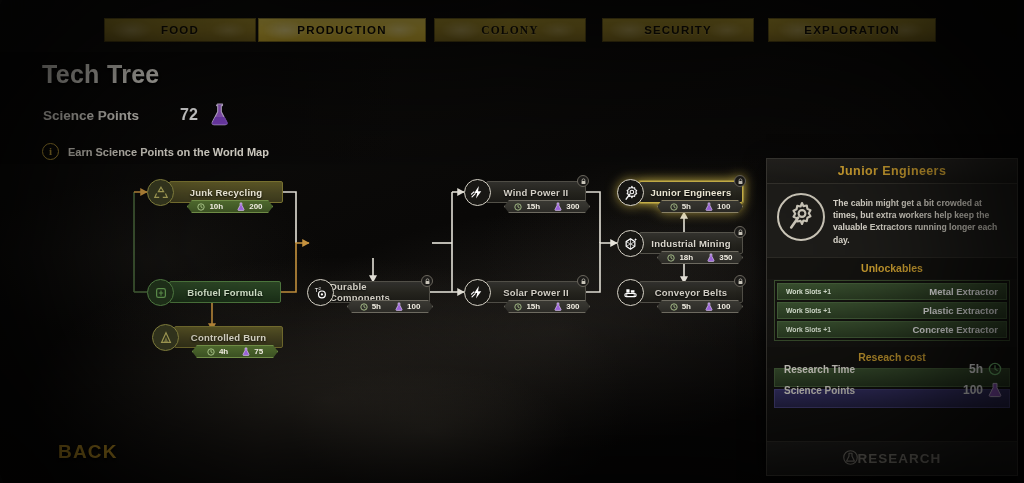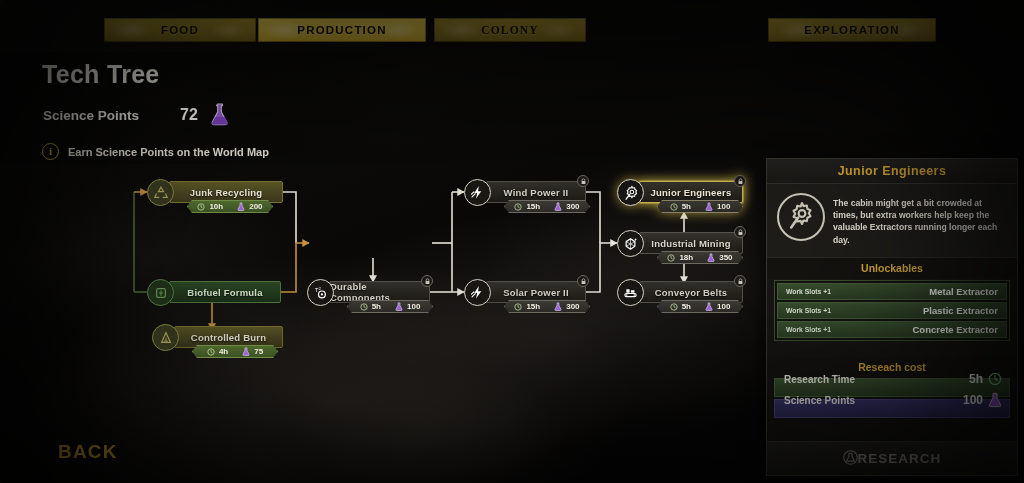--- a/index.html
+++ b/index.html
@@ -164,21 +164,21 @@
     flex:0 0 auto; width:48px; height:48px; border-radius:50%;
     border:2.2px solid #cfcabc; display:flex; align-items:center; justify-content:center;
   }
   #panel-desc{ font-size:8.6px; line-height:1.42; font-weight:bold; color:#e4e0d5; padding-top:4px; }
 
   .sect-head{
     height:21px; display:flex; align-items:center; justify-content:center;
     font-size:10.5px; font-weight:bold; color:#d9a933;
     background:#141310;
   }
-  #unlock-box{ margin:1px 7px 16px 7px; border:1px solid #3d5230; padding:2px; background:#141310; }
+  #unlock-box{ margin:1px 7px 6px 7px; border:1px solid #3d5230; padding:2px; background:#141310; }
   .unlock-row{
     height:17px; display:flex; align-items:center; justify-content:space-between;
     padding:0 8px; margin-bottom:2px;
     background:linear-gradient(180deg,#3a5130,#2c3e24);
     border:1px solid #45603a;
   }
   .unlock-row:last-child{ margin-bottom:0; }
   .unlock-left{ font-size:6.8px; font-weight:bold; color:#dfe9d8; }
   .unlock-right{ font-size:9.5px; font-weight:bold; color:#ffffff; }
 
@@ -203,20 +203,21 @@
 </style>
 </head>
 <body>
 
 <div id="bg"></div>
 
 <div id="tabbar">
     <div class="tab" style="left: 104px; width: 152px;">FOOD</div>
     <div class="tab active" style="left: 258px; width: 168px;">PRODUCTION</div>
     <div class="tab" style="left: 434px; width: 152px; font-family: Liberation Serif, serif;">COLONY</div>
+    <div class="tab" style="left: 602px; width: 152px;">SECURITY</div>
     <div class="tab" style="left: 768px; width: 168px;">EXPLORATION</div>
   </div>
 
 <div id="headerblock"></div>
 <div id="tech-title">Tech Tree</div>
 <div id="sp-label">Science Points</div>
 <div id="sp-value">72</div>
 <div id="sp-flask">
   <svg width="22" height="24" viewBox="0 0 22 24">
     <path d="M8.5 2 h5 v1.6 h-1.2 v6.2 l5.4 10.4 a1.6 1.6 0 0 1-1.4 2.4 H4.7 a1.6 1.6 0 0 1-1.4-2.4 L8.7 9.8 V3.6 H7.5 Z" fill="#a05fd6" stroke="#e3d3f5" stroke-width="1.1" stroke-linejoin="round"></path>

